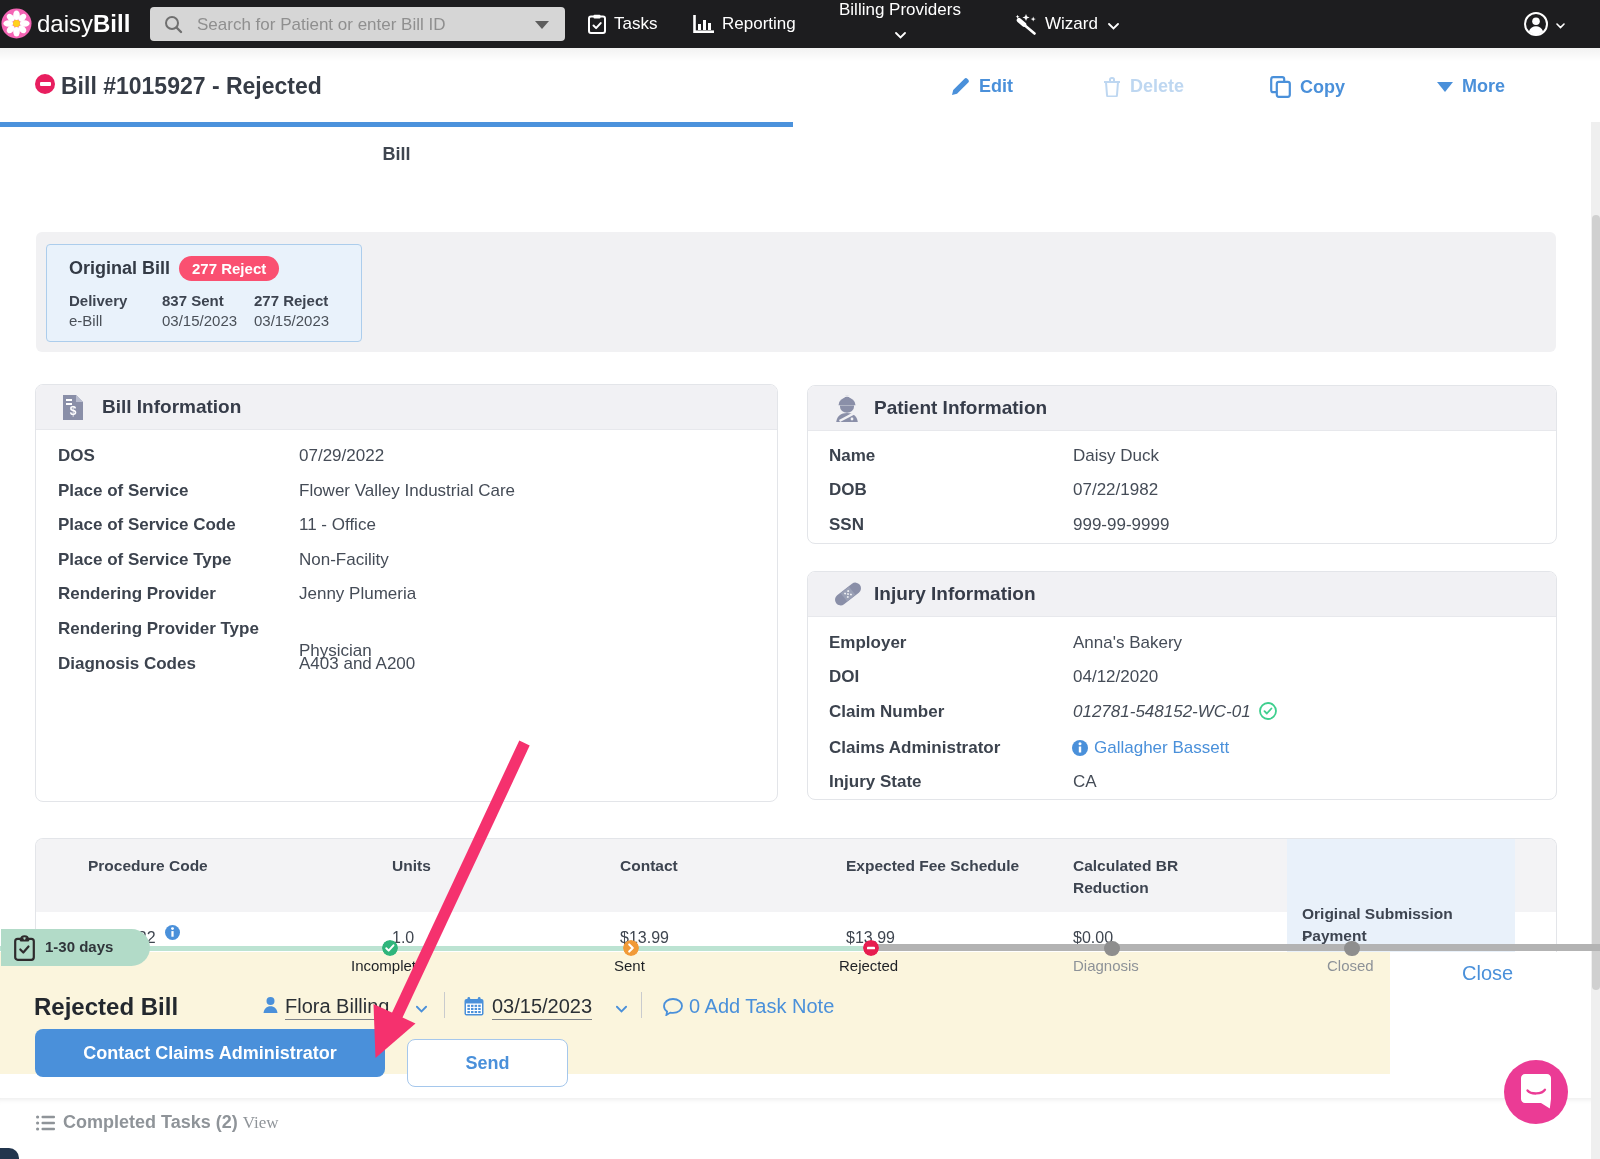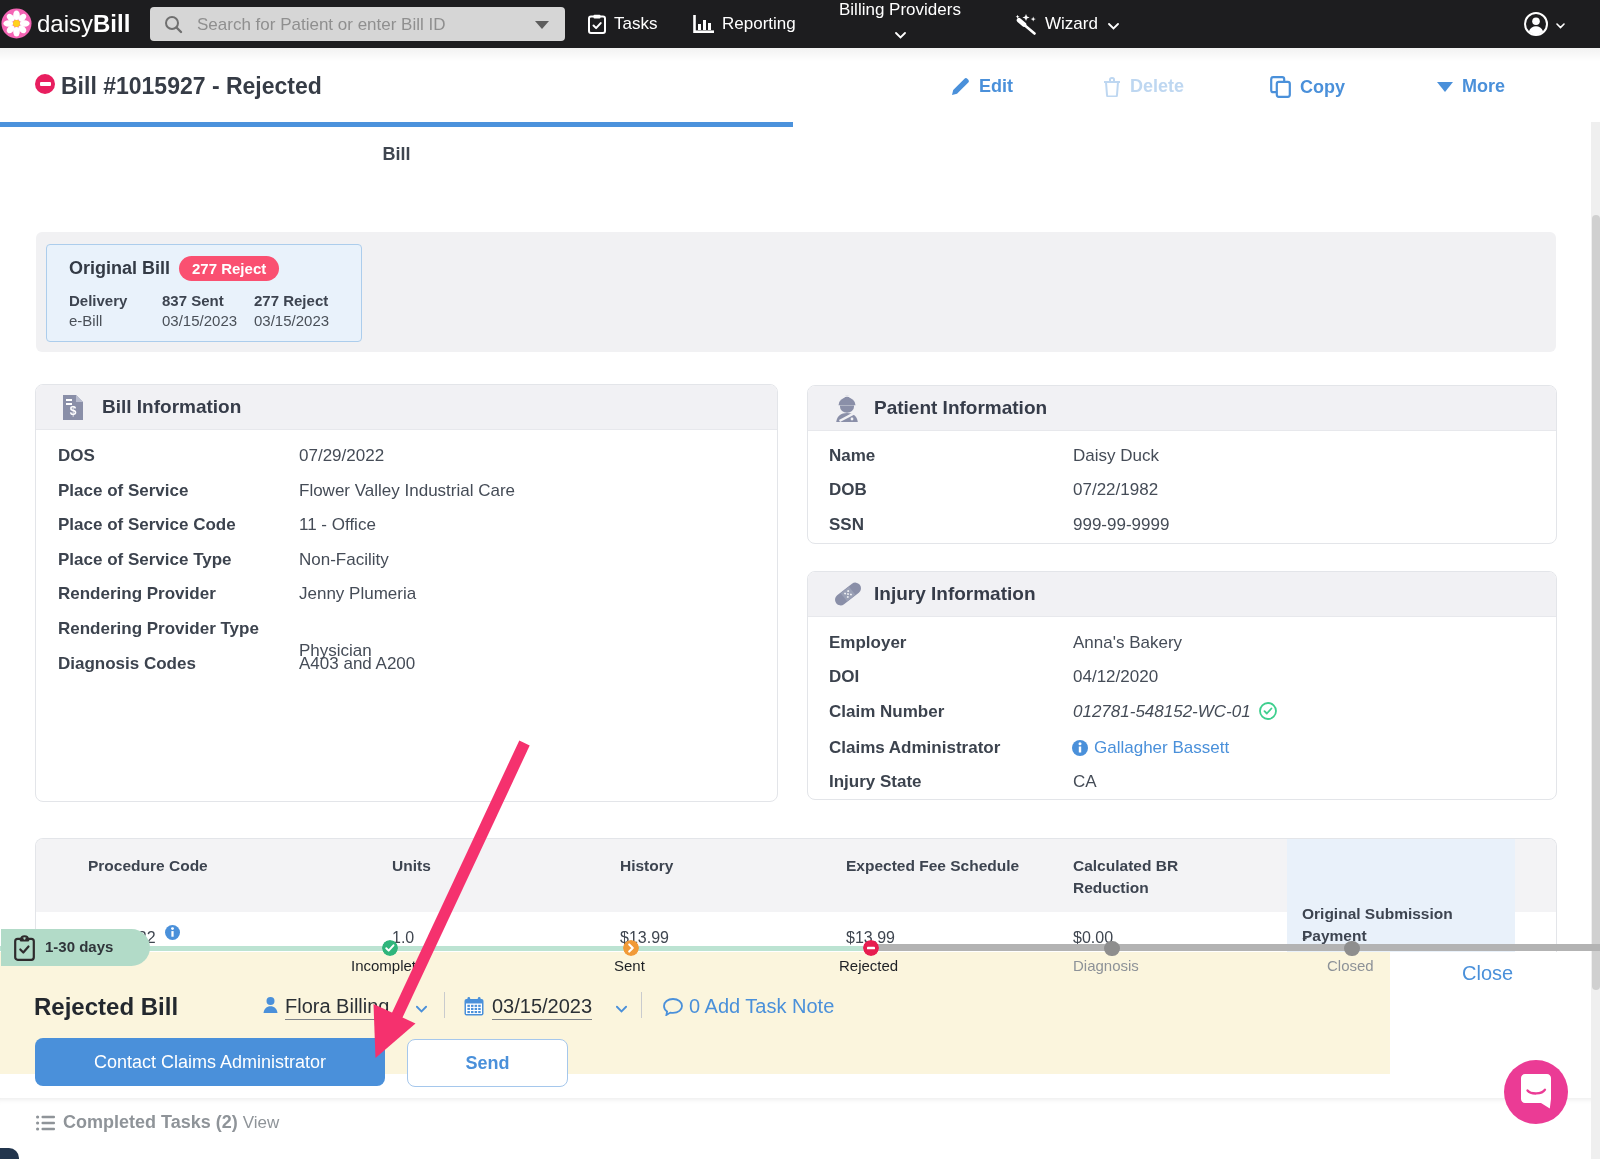--- a/index.html
+++ b/index.html
@@ -61,39 +61,39 @@
 
 
 #yellow { position:absolute; left:0; top:952px; width:1390px; height:122px; background:#fbf5dd; z-index:20; }
 #closearea { position:absolute; left:1390px; top:952px; width:210px; height:146px; background:#fff; z-index:20; }
 #closearea .cl { position:absolute; left:72px; top:10px; font-size:20px; font-weight:500; color:#4a90da; }
 #rejbill { position:absolute; left:34px; top:41px; font-size:24px; font-weight:700; color:#23282e; }
 .ylink { position:absolute; top:43px; font-size:20px; color:#2b3035; border-bottom:1px solid #7d8288; padding-bottom:1px; }
 .ychev { position:absolute; top:52px; width:11px; height:11px; }
 .ydiv { position:absolute; top:40px; width:1px; height:26px; background:#c9cbce; }
 #tasknote { position:absolute; left:689px; top:43px; font-size:20px; color:#4a90da; }
-#btn-contact { position:absolute; left:35px; top:86px; width:350px; height:48px; background:#4a90da; border-radius:8px; color:#fff; font-size:18px; font-weight:400; text-align:center; line-height:48px; }
+#btn-contact { position:absolute; left:35px; top:77px; width:350px; height:48px; background:#4a90da; border-radius:8px; color:#fff; font-size:18px; font-weight:700; text-align:center; line-height:48px; }
 #btn-send { position:absolute; left:407px; top:87px; width:161px; height:48px; background:#fff; border:1px solid #a5c7ec; border-radius:8px; color:#4a90da; font-size:18px; font-weight:700; text-align:center; line-height:46px; }
 
 
 #tl-green { position:absolute; left:0; top:945.5px; width:871px; height:5px; background:#bce3d2; z-index:30; }
 #tl-gray { position:absolute; left:871px; top:943.5px; width:729px; height:7.5px; background:#b3b3b3; z-index:30; }
 .tldot { position:absolute; z-index:31; border-radius:50%; }
 .tllbl { position:absolute; top:957px; z-index:31; font-size:15px; color:#8d9298; }
 .tllbl.dark { color:#1d2025; }
 
 
 #agepill { position:absolute; left:1px; top:929px; width:149px; height:37px; background:#b2dbc8; border-radius:0 19px 19px 0; z-index:40; }
 #agepill .txt { position:absolute; left:44px; top:9px; font-size:15px; font-weight:700; color:#30353a; }
 #agepill svg { position:absolute; left:13px; top:6px; }
 
 
 #completed { position:absolute; left:0; top:1098px; width:1600px; height:61px; background:#fff; box-shadow:inset 0 6px 6px -6px rgba(0,0,0,0.12); }
 #completed .txt { position:absolute; left:63px; top:14px; font-size:18px; font-weight:700; color:#8f9499; }
-#completed .view { font-weight:400; color:#8f9499; font-size:17px; }
+#completed .view { font-weight:400; color:#8f9499; font-size:17px;font-family:Liberation Serif, serif; }
 #navycorner { position:absolute; left:0; top:1148px; width:19px; height:11px; background:#22354d; border-radius:0 10px 0 0; z-index:25; }
 
 
 #chat { position:absolute; left:1504px; top:1060px; width:64px; height:64px; border-radius:50%; background:#eb3b95; z-index:45; }
 
 
 #arrow { position:absolute; left:0; top:0; z-index:50; pointer-events:none; }
 
 
 #sbtrack { position:absolute; left:1591px; top:122px; width:9px; height:1037px; background:#efefef; z-index:28; }
@@ -310,21 +310,21 @@
         </svg>Gallagher Bassett</div>
   <div class="rowlbl" style="left:21px; top:200px;">Injury State</div>
       <div class="rowval" style="left:265px; top:200px;">CA</div>
 </div>
 
 <div id="ptable">
   <div class="thead"></div>
   <div class="bluecol"></div>
   <div class="th" style="left:52px;">Procedure Code</div>
   <div class="th" style="left:356px;">Units</div>
-  <div class="th" style="left:584px;">History</div>
+  <div class="th" style="left:584px;">Contact</div>
   <div class="th" style="left:810px;">Expected Fee Schedule</div>
   <div class="th" style="left:1037px;">Calculated BR<br>Reduction</div>
   <div class="th" style="left:1266px;margin-top:48px;">Original Submission<br>Payment</div>
   <div class="td" style="left:52px;">99202-22</div>
   <svg class="td" style="left:129px; top:86px;" width="15" height="15" viewBox="0 0 16 16">
         <circle cx="8" cy="8" r="8" fill="#4a90da"></circle>
         <rect x="6.8" y="6.5" width="2.4" height="6" fill="#fff"></rect>
         <circle cx="8" cy="3.8" r="1.5" fill="#fff"></circle>
       </svg>
   <div class="td" style="left:356px;">1.0</div>

